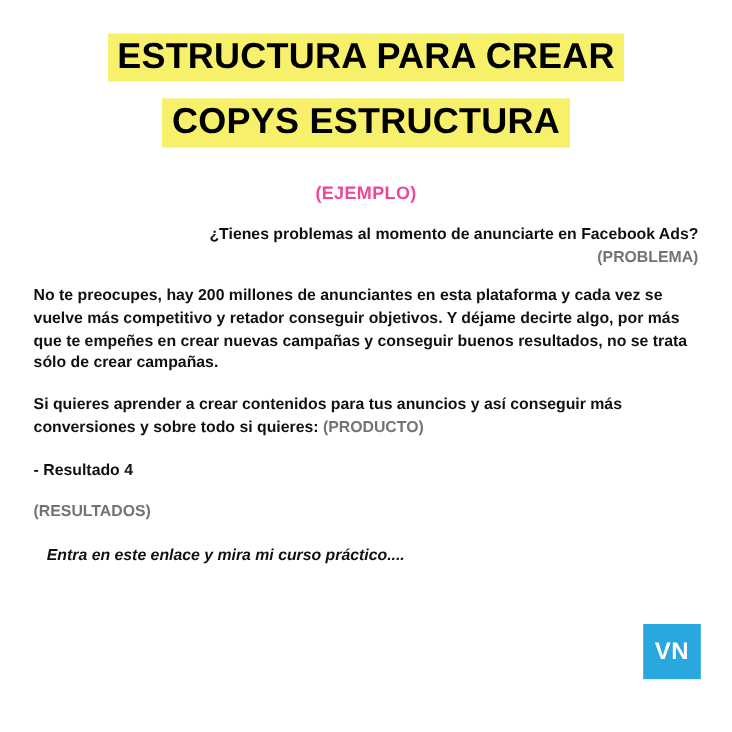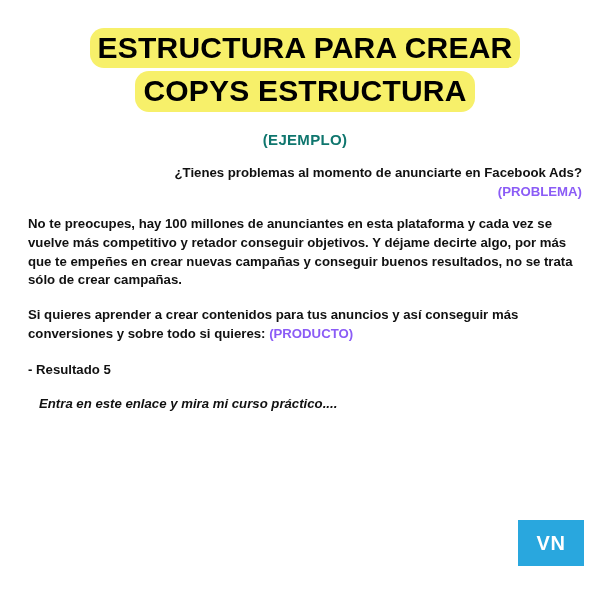--- a/index.html
+++ b/index.html
@@ -27,68 +27,67 @@
   }
   .title-line {
     display: inline-block;
     font-size: 30px;
     font-weight: bold;
     letter-spacing: 0.2px;
     color: #000000;
     background: #f7f06a;
     padding: 2px 8px 3px 8px;
     line-height: 1.18;
-    margin-bottom: 3px;
-    border-radius: 14px;
+    margin-bottom: 14px;
   }
   .subtitle {
     text-align: center;
     font-size: 15px;
     font-weight: bold;
-    color: #0f766e;
+    color: #ec4899;
     margin-top: 16px;
     margin-bottom: 4px;
     letter-spacing: 0.3px;
   }
   .body-area {
     margin-top: 16px;
     font-size: 13.2px;
     line-height: 1.42;
     font-weight: bold;
     color: #111111;
   }
   .para {
     margin: 0 0 16px 0;
   }
   .para.tight {
     margin-bottom: 14px;
     text-align: right;
   }
   .accent {
-    color: #8b5cf6;
+    color: #737373;
   }
   .results-list {
     margin: 0 0 16px 0;
     line-height: 1.5;
   }
   .results-list div {
     margin: 0;
   }
   .results-label {
     margin: 0 0 18px 0;
   }
   .last-line {
     margin: 11px;
     font-style: italic;
   }
   .logo {
     position: absolute;
     right: 26px;
     bottom: 44px;
-    width: 66px;
+    width: 48px;
     height: 46px;
     background: #29a7de;
     color: #ffffff;
     font-size: 20px;
     font-weight: bold;
     letter-spacing: 0.5px;
     display: flex;
     align-items: center;
     justify-content: center;
   }
@@ -106,32 +105,33 @@
 
   <div class="subtitle">(EJEMPLO)</div>
 
   <div class="body-area">
 
     <p class="para tight">
       <span>¿Tienes problemas al momento de anunciarte en Facebook Ads?</span><br>
       <span class="accent">(PROBLEMA)</span>
     </p>
 
-    <p class="para">No te preocupes, hay 100 millones de anunciantes en esta plataforma y cada vez se vuelve más competitivo y retador conseguir objetivos. Y déjame decirte algo, por más que te empeñes en crear nuevas campañas y conseguir buenos resultados, no se trata sólo de crear campañas.</p>
+    <p class="para">No te preocupes, hay 200 millones de anunciantes en esta plataforma y cada vez se vuelve más competitivo y retador conseguir objetivos. Y déjame decirte algo, por más que te empeñes en crear nuevas campañas y conseguir buenos resultados, no se trata sólo de crear campañas.</p>
 
 
     <p class="para">
       <span>Si quieres aprender a crear contenidos para tus anuncios y así conseguir más conversiones y sobre todo si quieres:</span>
       <span class="accent">(PRODUCTO)</span>
     </p>
 
     <div class="results-list">
-      <div>- Resultado 5</div>
+      <div>- Resultado 4</div>
     </div>
 
+    <p class="results-label accent">(RESULTADOS)</p>
 
     <p class="last-line">Entra en este enlace y mira mi curso práctico....</p>
 
   </div>
 
   <div class="logo">
     <span>VN</span>
   </div>
 
 </div>

